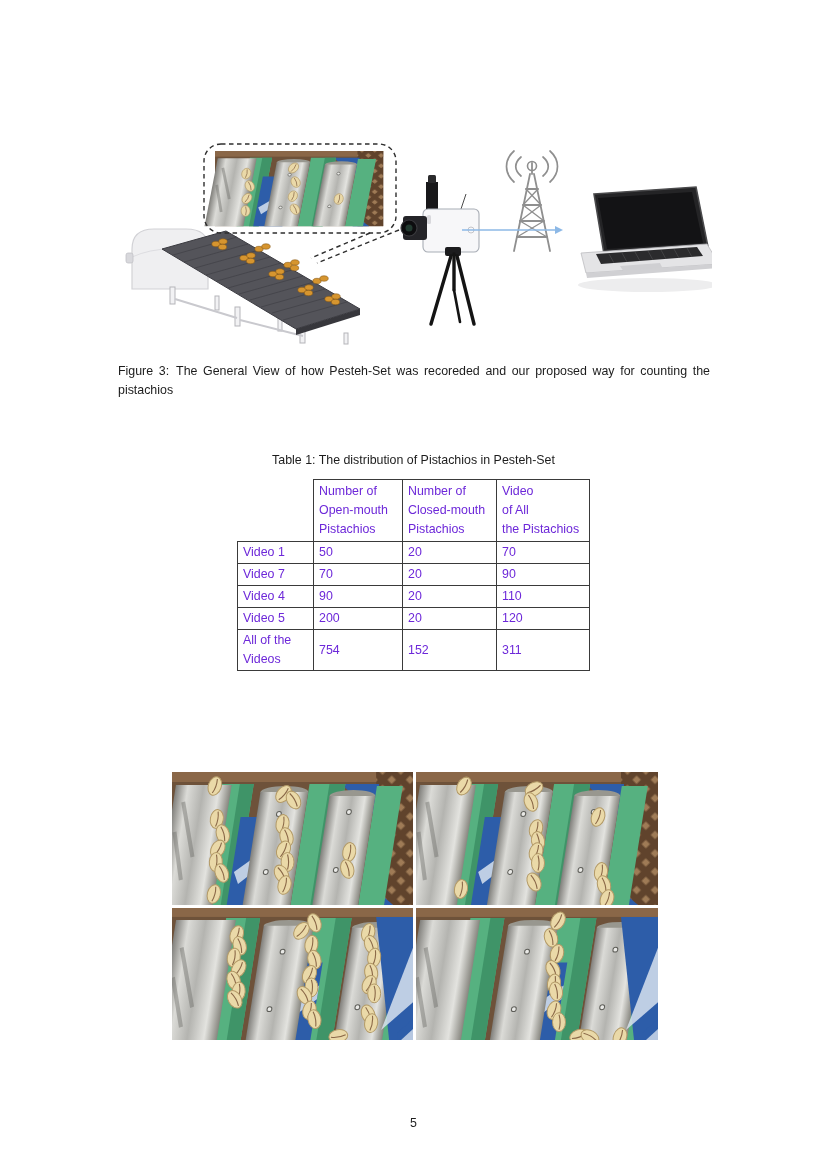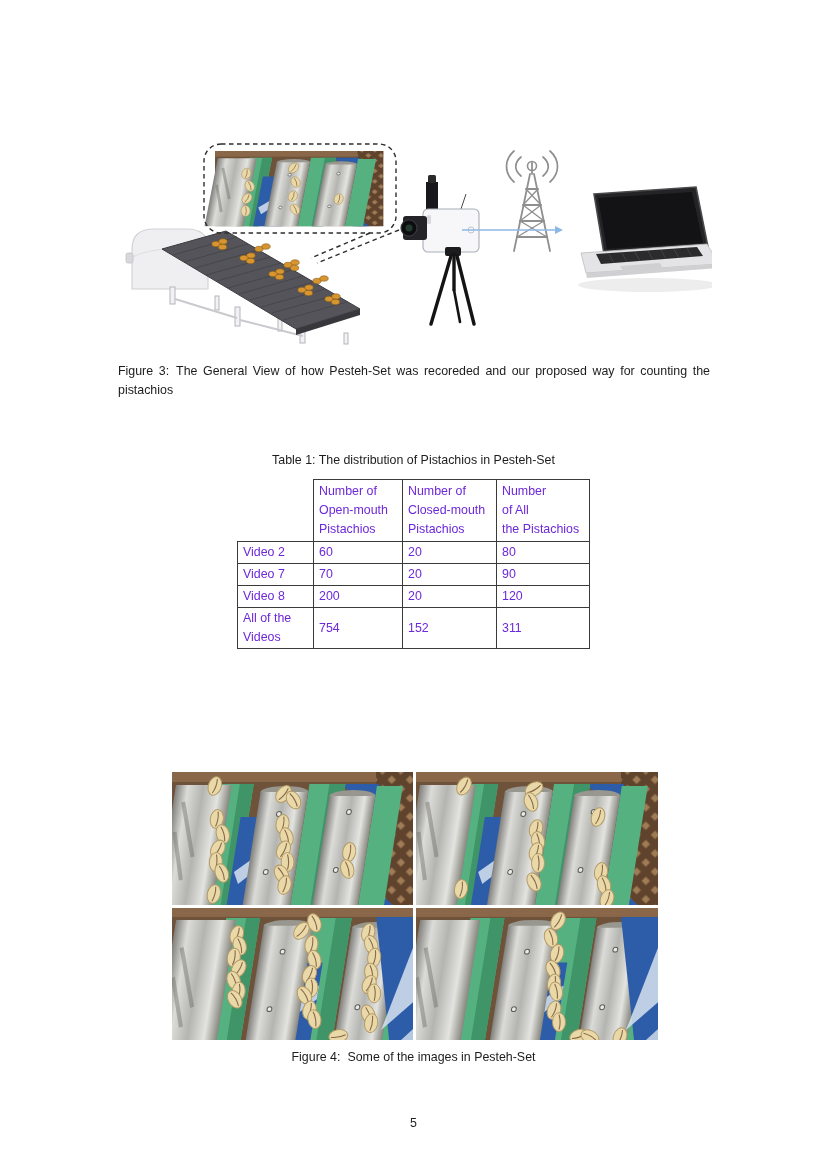--- a/index.html
+++ b/index.html
@@ -297,38 +297,44 @@
         </colgroup>
       <tbody>
         <tr class="hdr">
           <td class="corner"></td>
           <td>Number of
 Open-mouth
 Pistachios</td>
           <td>Number of
 Closed-mouth
 Pistachios</td>
-          <td>Number
+          <td>Video
 of All
 the Pistachios</td>
         </tr>
         <tr class="datarow">
-          <td>Video 2</td>
-          <td>60</td>
+          <td>Video 1</td>
+          <td>50</td>
           <td>20</td>
-          <td>80</td>
+          <td>70</td>
         </tr>
         <tr class="datarow">
           <td>Video 7</td>
           <td>70</td>
           <td>20</td>
           <td>90</td>
         </tr>
         <tr class="datarow">
-          <td>Video 8</td>
+          <td>Video 4</td>
+          <td>90</td>
+          <td>20</td>
+          <td>110</td>
+        </tr>
+        <tr class="datarow">
+          <td>Video 5</td>
           <td>200</td>
           <td>20</td>
           <td>120</td>
         </tr>
         <tr>
           <td>All of the
 Videos</td>
           <td>754</td>
           <td>152</td>
           <td>311</td>
@@ -423,19 +429,16 @@
           <use href="#nut" transform="translate(140,84) rotate(-10)"></use>
         <use href="#nut" transform="translate(138,103) rotate(20)"></use>
           <use href="#nut" transform="translate(143,115)"></use>
         <use href="#nut" transform="translate(163,129) rotate(70)"></use>
           <use href="#nut" transform="translate(174,130) rotate(-60)"></use>
         <use href="#nut" transform="translate(204,130) rotate(20)"></use>
       </g>
     </svg>
   </div>
 
-  <div class="abs caption" id="fig4-caption">
-    <span class="cap-label">Figure 4:</span><span>Some of the images in Pesteh-Set</span>
-  </div>
 
   <div class="abs" id="page-num">5</div>
 
 </div>
 
 </body></html>

